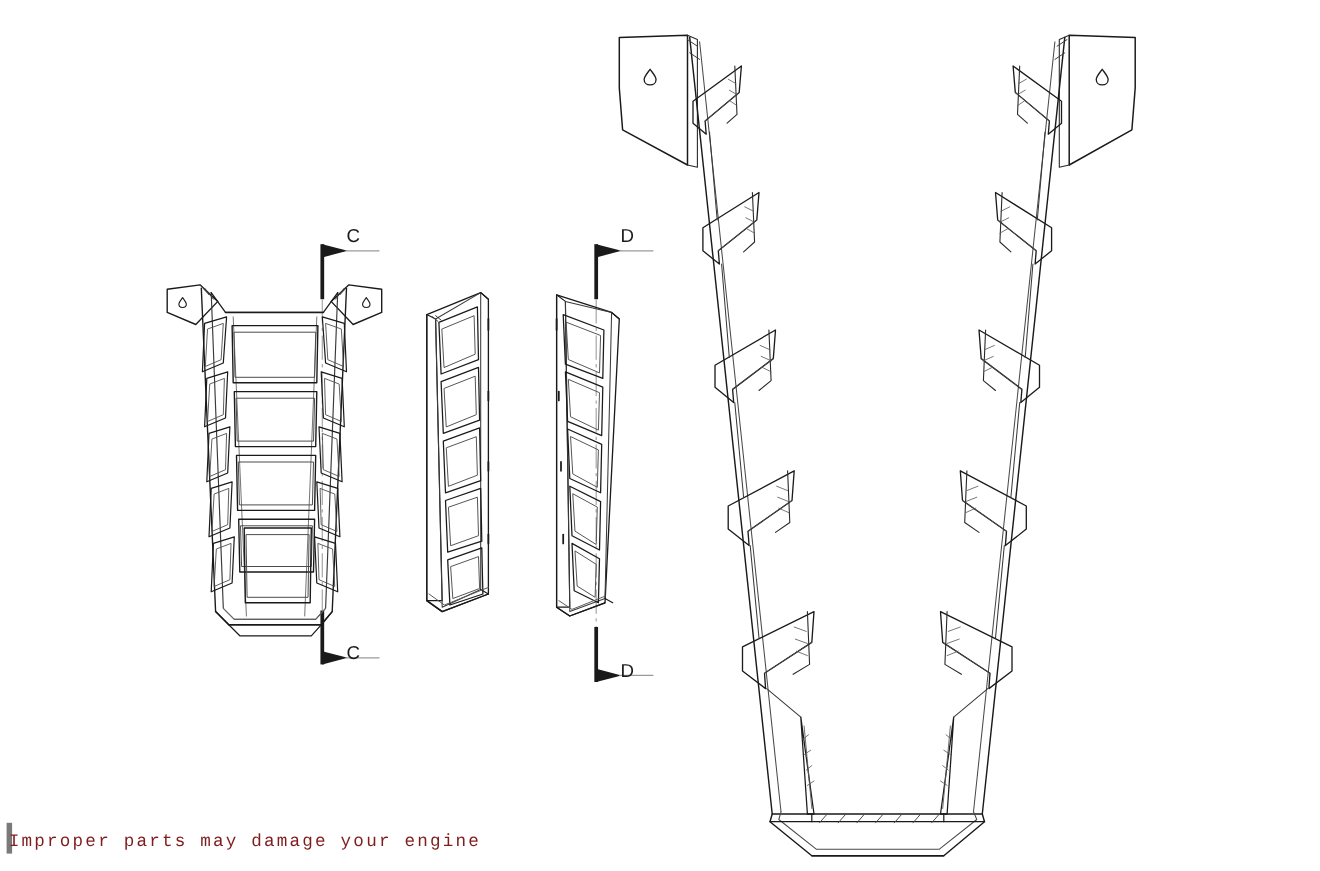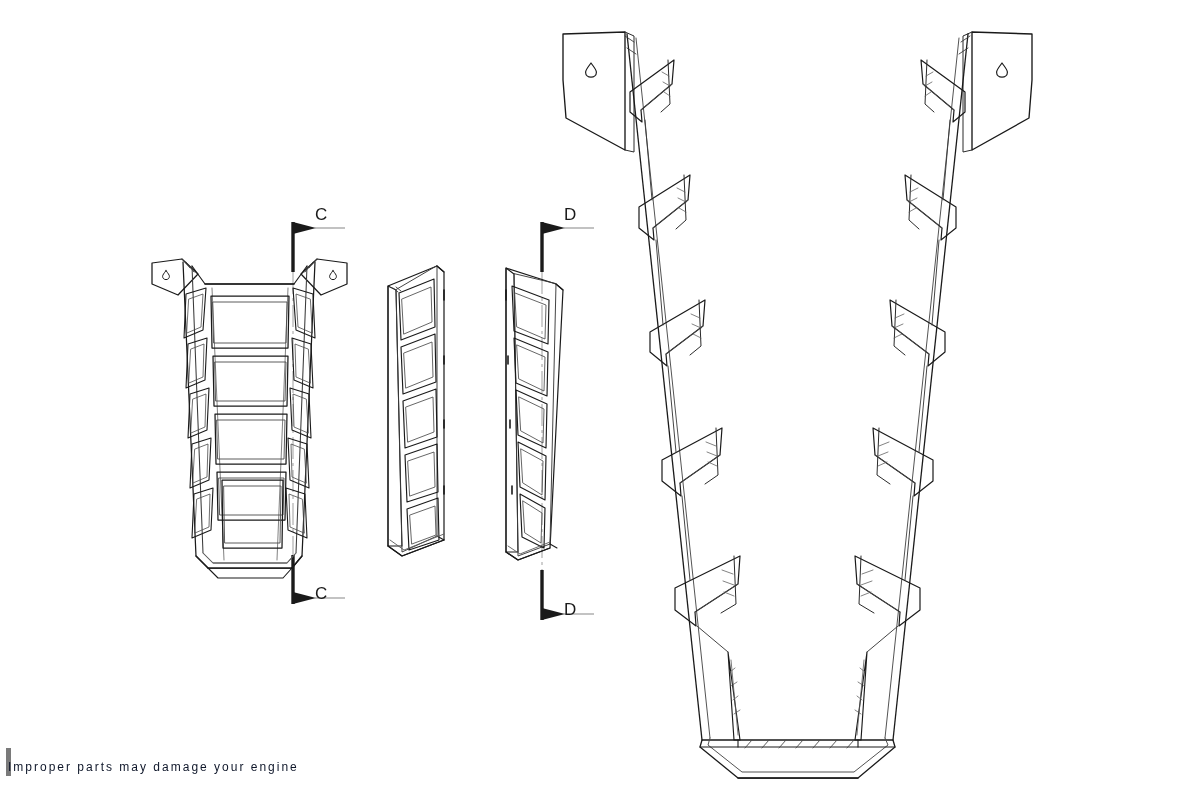--- a/index.html
+++ b/index.html
@@ -3,23 +3,23 @@
 <meta charset="utf-8">
 <title>Technical Drawing</title>
 <style>
   html,body{margin:0;padding:0;background:#ffffff;}
   body{width:1200px;height:792px;overflow:hidden;
        font-family:"Liberation Sans", sans-serif;}
   #sheet{position:relative;width:1200px;height:792px;background:#fff;}
   #sheet svg{position:absolute;left:0;top:0;}
   .section-label{position:absolute;font-size:17px;color:#1a1a1a;
        font-family:"Liberation Sans", sans-serif;letter-spacing:.5px;}
-  #watermark{position:absolute;left:8px;bottom:18px;font-size:12px;
-       color:#0f172a;white-space:nowrap;letter-spacing:2px;
-       font-family:Liberation Sans, sans-serif;}
+  #watermark{position:absolute;left:8px;bottom:18px;font-size:16px;
+       color:#7f1d1d;white-space:nowrap;letter-spacing:2px;
+       font-family:Liberation Mono, monospace;}
   #wm-bar{position:absolute;left:6px;bottom:16px;width:5px;height:28px;
        background:#7a7a7a;}
 </style>
 </head>
 <body>
 
 <div id="sheet">
 
   <svg width="1200" height="792" viewBox="0 0 1200 792" shape-rendering="geometricPrecision">
 

